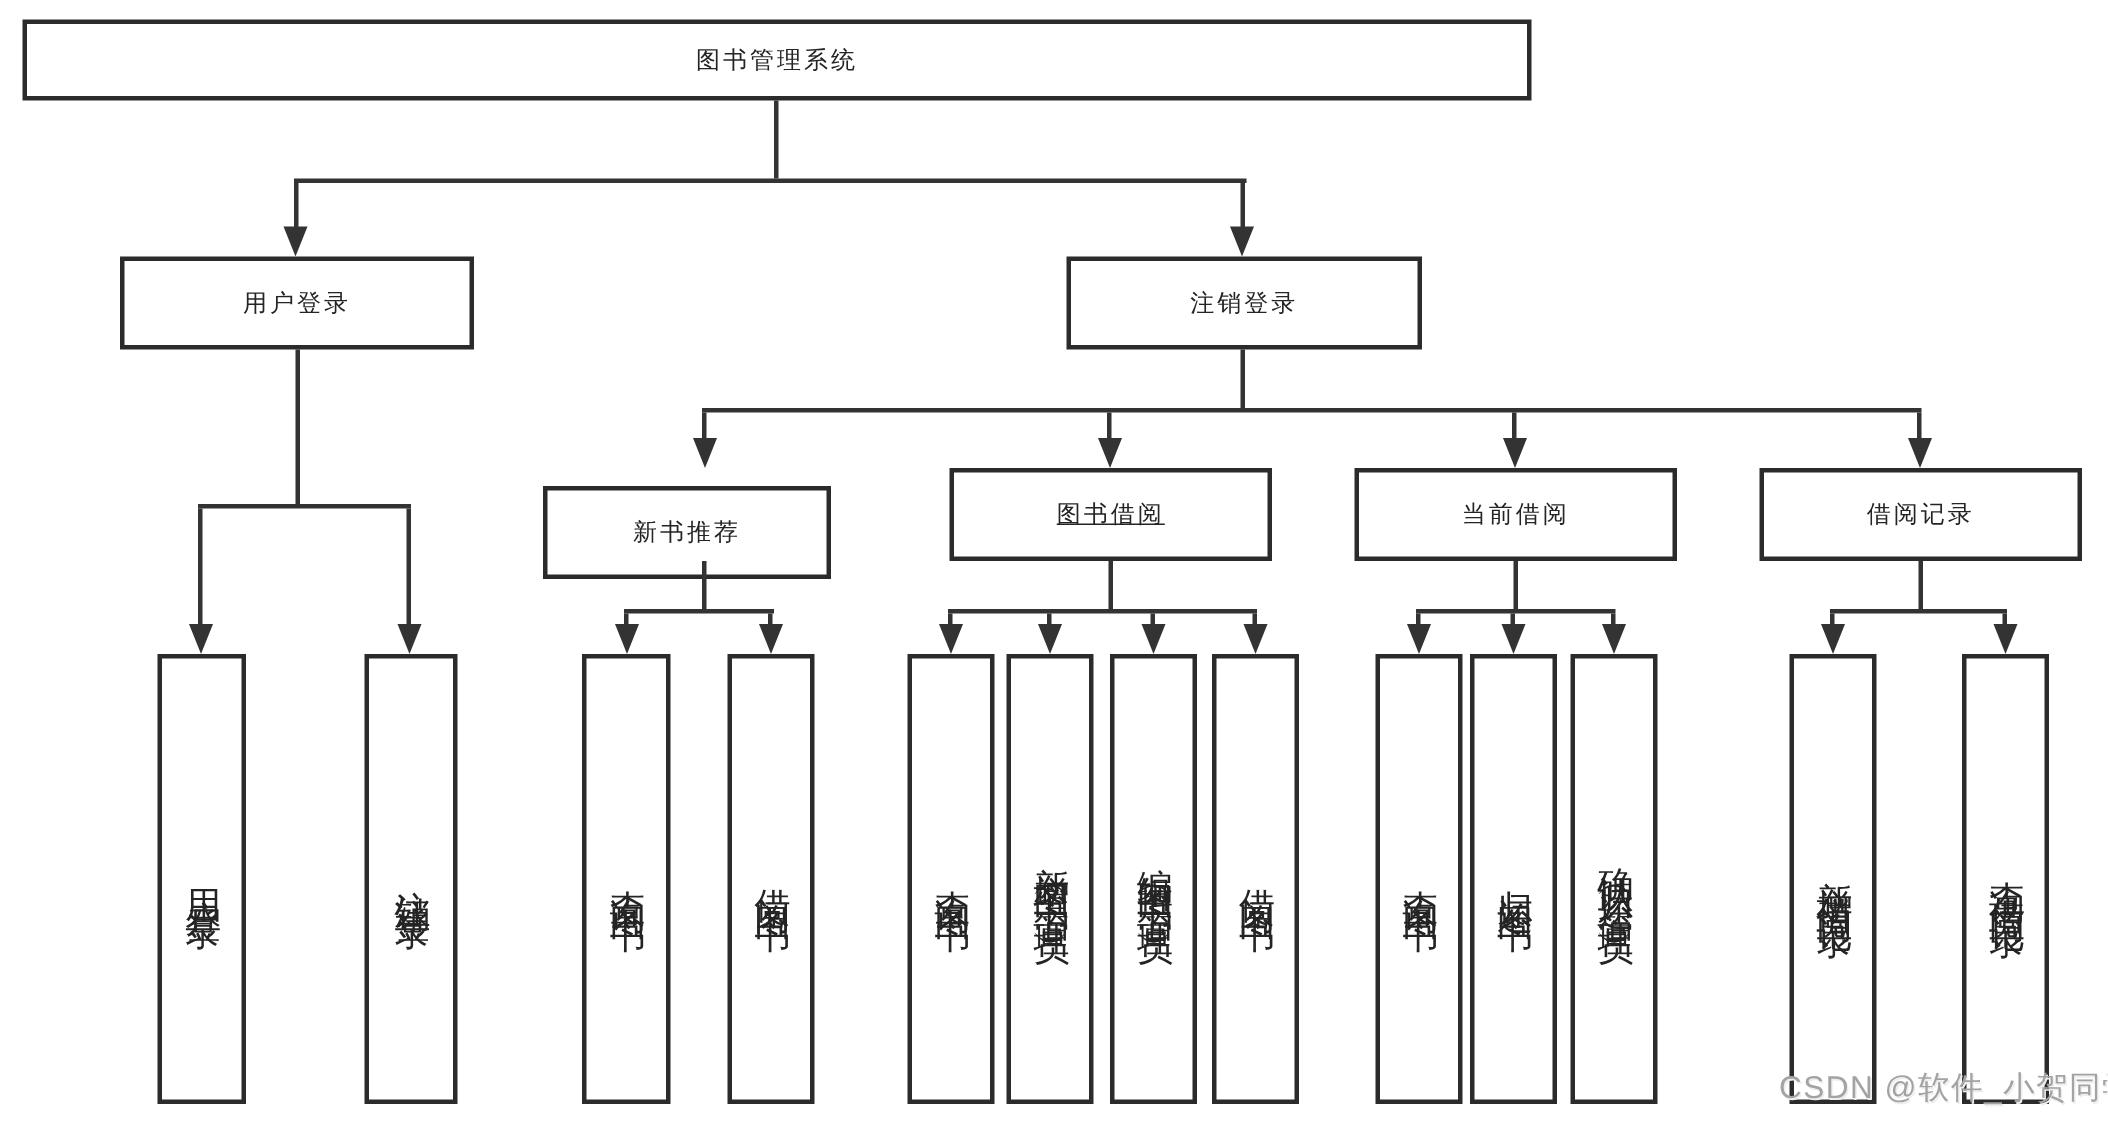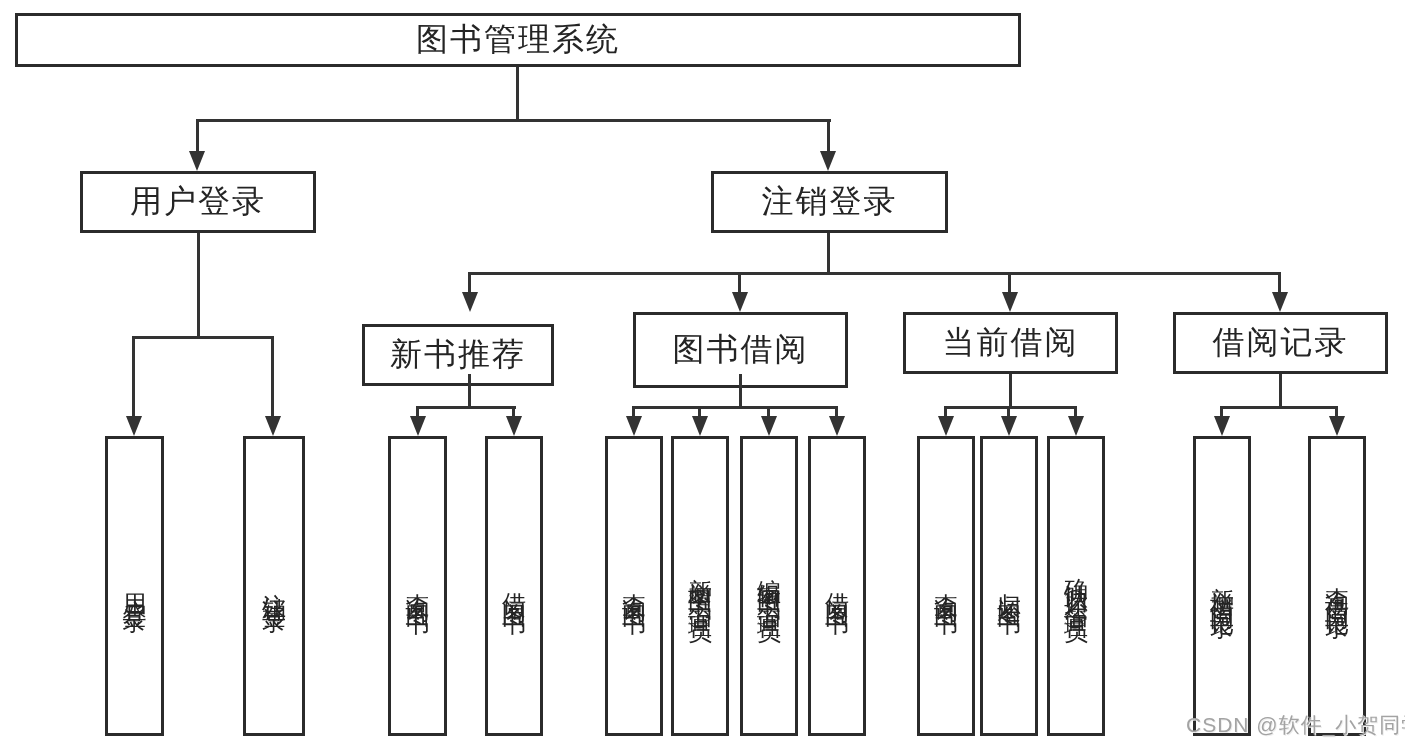--- a/index.html
+++ b/index.html
@@ -5,21 +5,21 @@
   html,body{margin:0;padding:0;background:#fff;}
   .stage{
     position:relative;width:1405px;height:747px;background:#ffffff;
     font-family:"Liberation Sans","DejaVu Sans",sans-serif;overflow:hidden;
   }
   .box{
     position:absolute;box-sizing:border-box;background:#ffffff;
     border:3px solid #2b2b2b;display:flex;align-items:center;justify-content:center;
     color:#242424;
   }
-  .hbox{font-size:32px;letter-spacing:2px;white-space:nowrap;}
+  .hbox{font-size:16px;letter-spacing:2px;white-space:nowrap;}
   .vbox span{
     writing-mode:vertical-rl;text-orientation:mixed;
     font-size:24px;letter-spacing:6px;line-height:1;white-space:nowrap;
   }
   .vline{position:absolute;width:3px;background:#333333;}
   .hline{position:absolute;height:3px;background:#333333;}
   .arrow{
     position:absolute;width:0;height:0;
     border-left:8px solid transparent;border-right:8px solid transparent;
     border-top:20px solid #333333;
@@ -67,21 +67,21 @@
   <div class="vline" style="left:738px;top:275px;height:17px;"></div>
   <div class="arrow" style="left:732px;top:292px;"></div>
   <div class="vline" style="left:1008px;top:275px;height:17px;"></div>
   <div class="arrow" style="left:1002px;top:292px;"></div>
   <div class="vline" style="left:1278px;top:275px;height:17px;"></div>
   <div class="arrow" style="left:1272px;top:292px;"></div>
 
   <div class="box hbox" style="left:362px;top:324px;width:192px;height:62px;">
     <span>新书推荐</span>
   </div>
-  <div class="box hbox" style="left:633px;top:312px;width:215px;height:76px;">
+  <div class="box hbox" style="left:633px;top:312px;width:215px;height:62px;text-decoration:underline;">
     <span>图书借阅</span>
   </div>
   <div class="box hbox" style="left:1173px;top:312px;width:215px;height:62px;">
     <span>借阅记录</span>
   </div>
   <div class="box hbox" style="left:903px;top:312px;width:215px;height:62px;">
     <span>当前借阅</span>
   </div>
 
   <div class="vline" style="left:468px;top:374px;height:32px;"></div>

